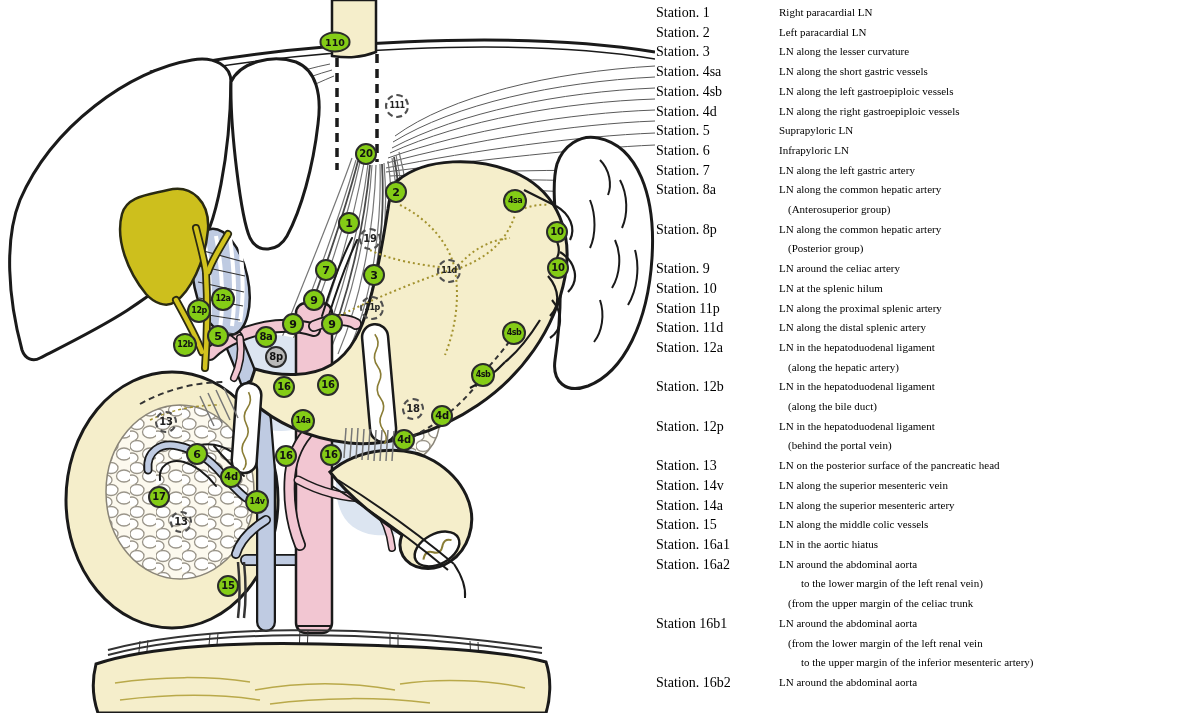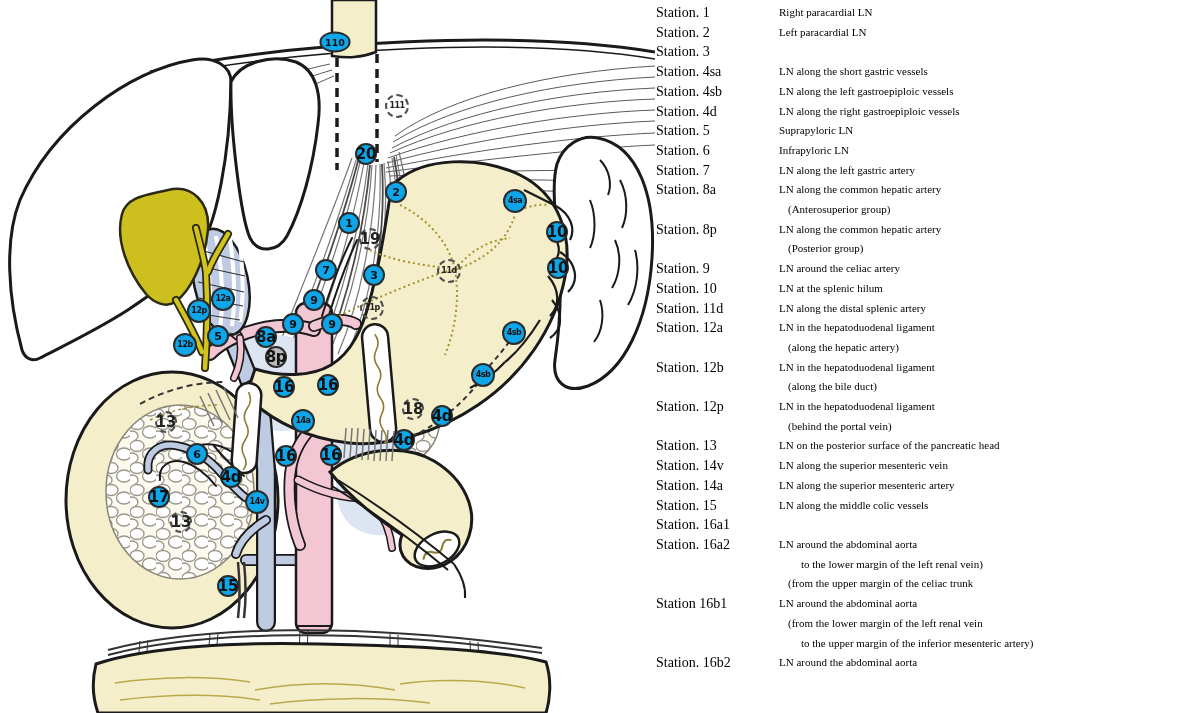--- a/index.html
+++ b/index.html
@@ -12,25 +12,25 @@
   
   .fill-cream{fill:var(--cream);}
   .fill-artery{fill:var(--artery);} .fill-vein{fill:var(--vein);}
   .fill-veinlight{fill:var(--veinLight);} .fill-gb{fill:var(--gallbladder);}
   .st-out{stroke:var(--outline);} .st-olive{stroke:var(--olive);}
   .st-art{stroke:var(--artery);} .st-vein{stroke:var(--vein);}
   .st-duct{stroke:var(--duct);} .st-tex{stroke:var(--texture);}
   .st-hatch{stroke:var(--hatch);}
 
   .marker{position:absolute;transform:translate(-50%,-50%);display:flex;align-items:center;
-          justify-content:center;background:#0ea5e9;border:2px solid #2b2b2b;border-radius:50%;
+          justify-content:center;background:#84cc16;border:2px solid #2b2b2b;border-radius:50%;
           font-family:"DejaVu Sans", sans-serif;font-weight:bold;color:#111;box-sizing:border-box;
           line-height:1;}
   .marker.s1{width:22px;height:22px;font-size:11px;}
-  .marker.s2{width:22px;height:22px;font-size:15px;letter-spacing:-0.3px;}
+  .marker.s2{width:22px;height:22px;font-size:10px;letter-spacing:-0.3px;}
   .marker.s3{width:24px;height:24px;font-size:8px;letter-spacing:-0.5px;}
   .marker.oval{width:31px;height:21px;border-radius:50%/48%;font-size:9.5px;}
   .marker.dashed{border:2px dashed #4f4f4f;background:transparent;color:#222;}
   .marker.gray{background:var(--nodeGray);}
 
   .legend{position:absolute;left:656px;top:3px;width:542px;color:#000;}
   .lrow{display:flex;align-items:flex-start;}
   .lrow .st{flex:0 0 123px;font-size:14px;line-height:19.7px;white-space:nowrap;}
   .lrow .desc{flex:1;font-size:11px;line-height:19.7px;}
   .line{white-space:nowrap;}
@@ -356,20 +356,23 @@
 
     <div class="lrow">
       <span class="st">Station. 2</span>
       <div class="desc">
           <div class="line">Left paracardial LN</div>
         </div>
     </div>
 
     <div class="lrow">
       <span class="st">Station. 3</span>
+      <div class="desc">
+          <div class="line">LN along the lesser curvature</div>
+        </div>
     </div>
 
     <div class="lrow">
       <span class="st">Station. 4sa</span>
       <div class="desc">
           <div class="line">LN along the short gastric vessels</div>
         </div>
     </div>
 
     <div class="lrow">
@@ -430,20 +433,26 @@
         </div>
     </div>
 
     <div class="lrow">
       <span class="st">Station. 10</span>
       <div class="desc">
           <div class="line">LN at the splenic hilum</div>
         </div>
     </div>
 
+    <div class="lrow">
+      <span class="st">Station 11p</span>
+      <div class="desc">
+          <div class="line">LN along the proximal splenic artery</div>
+        </div>
+    </div>
 
     <div class="lrow">
       <span class="st">Station. 11d</span>
       <div class="desc">
           <div class="line">LN along the distal splenic artery</div>
         </div>
     </div>
 
     <div class="lrow">
       <span class="st">Station. 12a</span>
@@ -492,20 +501,23 @@
 
     <div class="lrow">
       <span class="st">Station. 15</span>
       <div class="desc">
           <div class="line">LN along the middle colic vessels</div>
         </div>
     </div>
 
     <div class="lrow">
       <span class="st">Station. 16a1</span>
+      <div class="desc">
+          <div class="line">LN in the aortic hiatus</div>
+        </div>
     </div>
 
     <div class="lrow">
       <span class="st">Station. 16a2</span>
       <div class="desc">
           <div class="line">LN around the abdominal aorta</div>
           <div class="line i2">to the lower margin of the left renal vein)</div>
           <div class="line i1">(from the upper margin of the celiac trunk</div>
         </div>
     </div>

